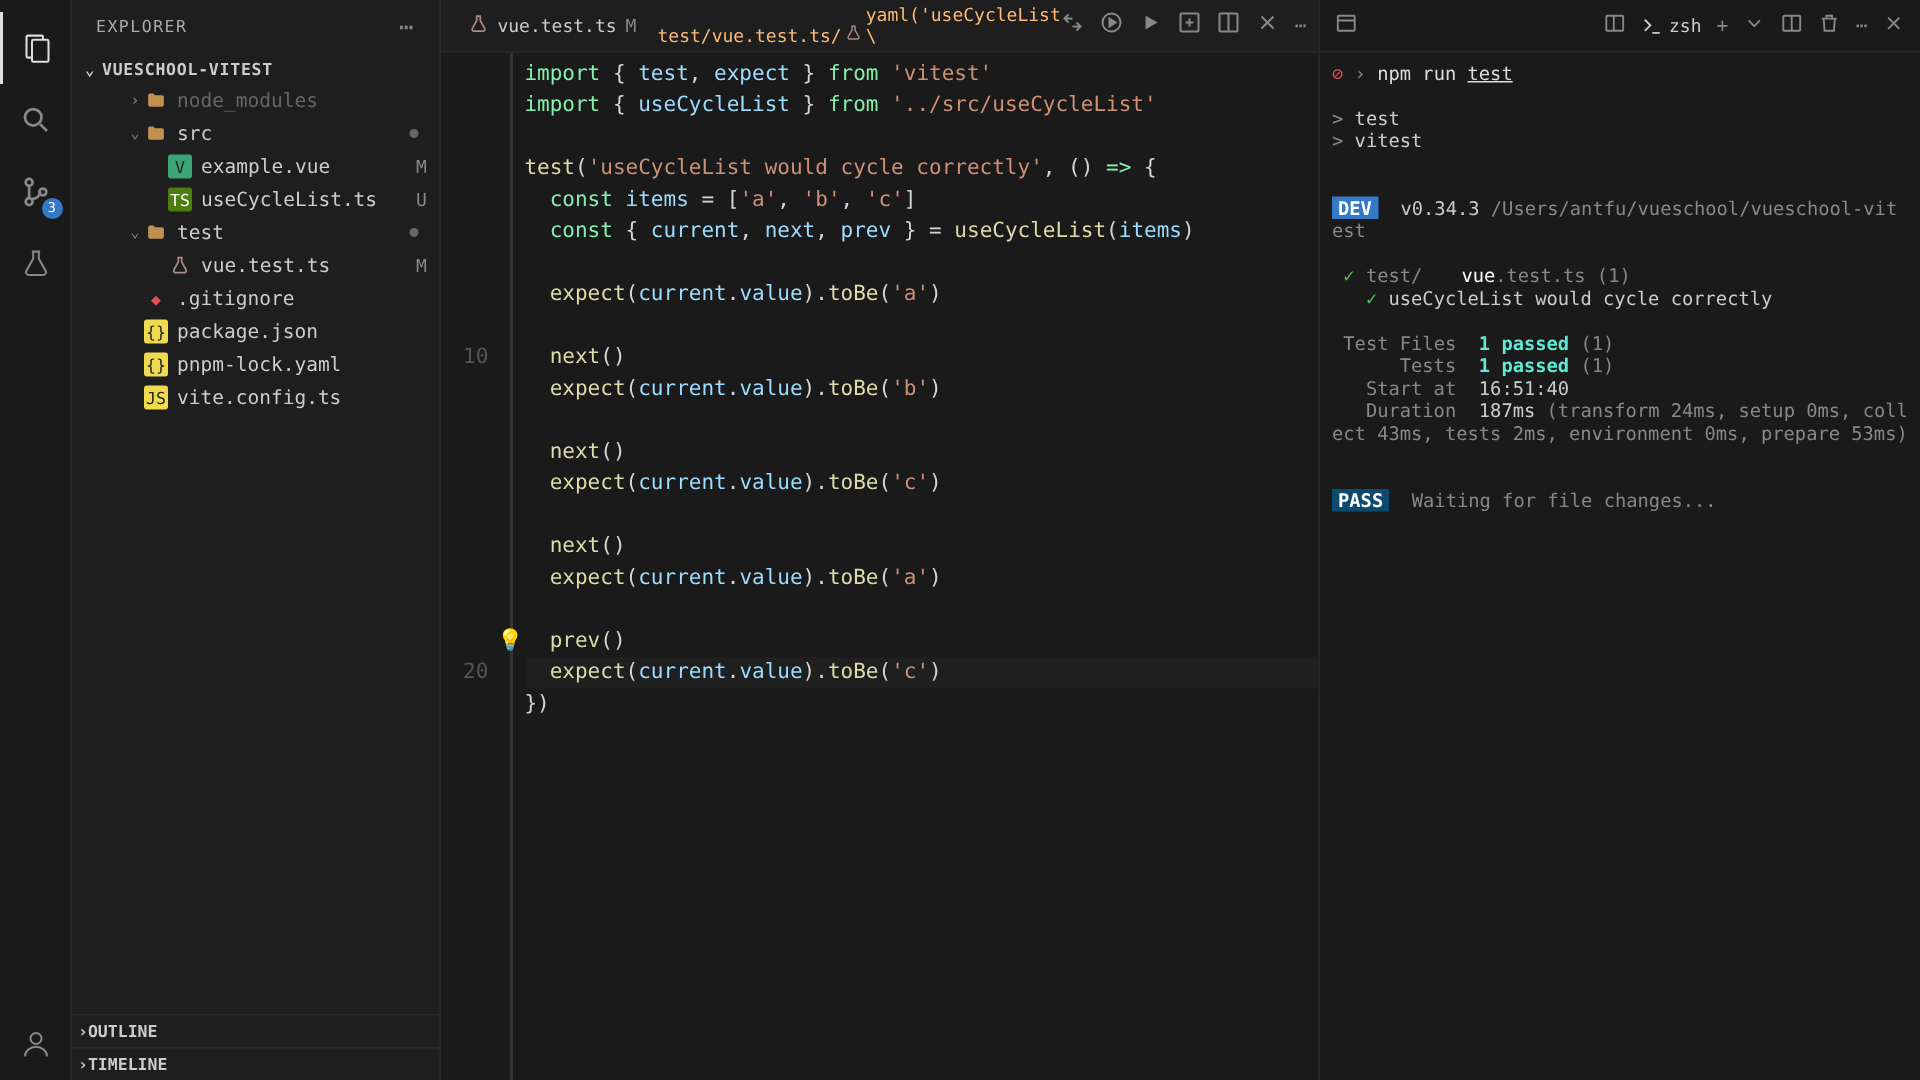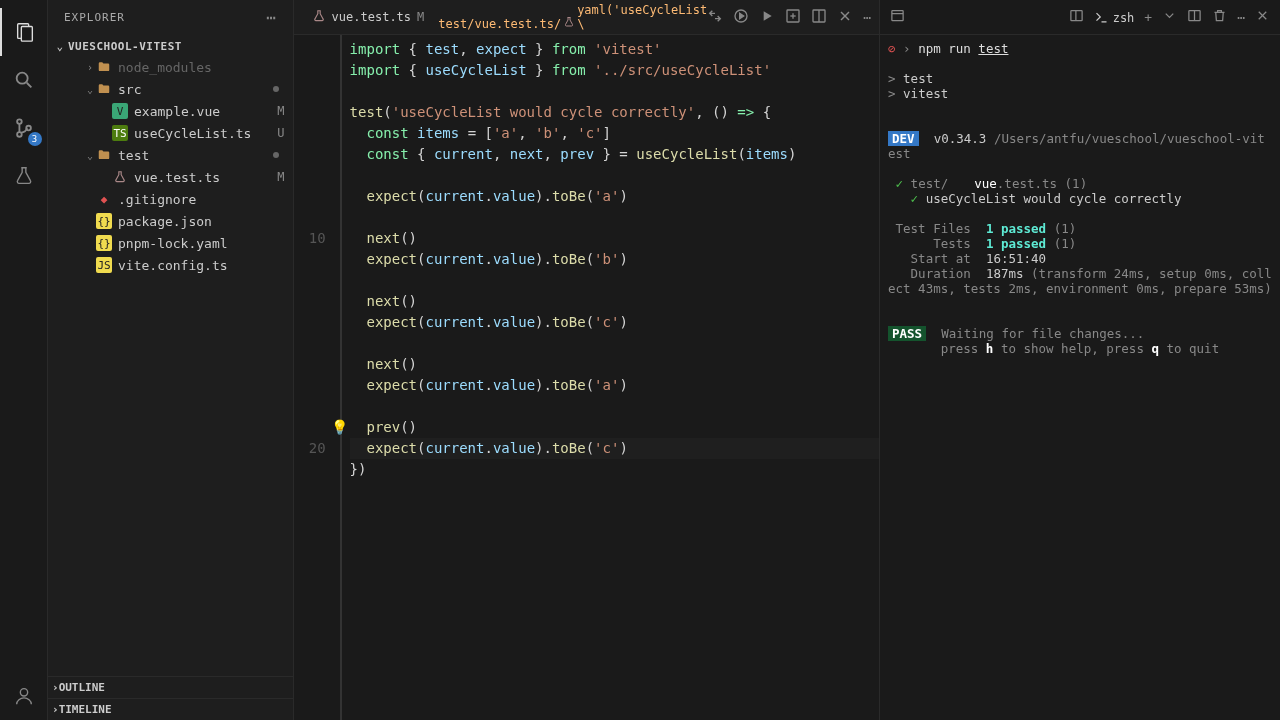--- a/index.html
+++ b/index.html
@@ -211,21 +211,21 @@
   height: 35px;
   display: flex;
   align-items: center;
   padding: 0 10px;
   gap: 10px;
   border-bottom: 1px solid #2a2a2a;
 }
 .term-header .icon { color: #888; cursor: pointer; }
 .term-header svg { width: 15px; height: 15px; }
 .term-spacer { flex: 1; }
-.term-title { color: #ccc; font-size: 12px; display: flex; align-items: flex-end; gap: 4px;}
+.term-title { color: #ccc; font-size: 12px; display: flex; align-items: center; gap: 4px;}
 .term-content {
   flex: 1;
   padding: 6px 8px;
   font-size: 12.5px;
   line-height: 15px;
   font-family: 'Menlo', monospace;
   color: #ccc;
   overflow-wrap: break-word;
 }
 .term-line { white-space: pre-wrap; word-break: break-all; }
@@ -233,21 +233,21 @@
 .term-cmd { color: #ddd; }
 .term-cmd-u { text-decoration: underline; }
 .term-arrow { color: #888; }
 .term-dev-badge {
   background: #3478c6;
   color: #fff;
   padding: 0 4px;
   font-weight: bold;
 }
 .term-pass-badge {
-  background: #14532d;
+  background: #0c4a6e;
   color: #fff;
   padding: 0 4px;
   font-weight: bold;
 }
 .term-green { color: #4ec04e; }
 .term-bold { font-weight: bold; color: #5eead4; }
 .term-dim { color: #888; }
 .term-bright { color: #fff; margin-left: 26px; }
 .term-key { font-weight: bold; color: #fff; }
 
@@ -515,15 +515,14 @@
     <div class="term-line"> <span class="term-green">✓</span> <span class="term-dim">test/</span><span class="term-bright">vue</span><span class="term-dim">.test.ts</span> <span class="term-dim">(1)</span></div>
     <div class="term-line">   <span class="term-green">✓</span> <span>useCycleList would cycle correctly</span></div>
     <div class="term-line">&nbsp;</div>
     <div class="term-line"> <span class="term-dim">Test Files</span>  <span class="term-green term-bold">1 passed</span> <span class="term-dim">(1)</span></div>
     <div class="term-line">      <span class="term-dim">Tests</span>  <span class="term-green term-bold">1 passed</span> <span class="term-dim">(1)</span></div>
     <div class="term-line">   <span class="term-dim">Start at</span>  <span>16:51:40</span></div>
     <div class="term-line">   <span class="term-dim">Duration</span>  <span>187ms</span> <span class="term-dim">(transform 24ms, setup 0ms, collect 43ms, tests 2ms, environment 0ms, prepare 53ms)</span></div>
     <div class="term-line">&nbsp;</div>
     <div class="term-line">&nbsp;</div>
     <div class="term-line"><span class="term-pass-badge">PASS</span>  <span class="term-dim">Waiting for file changes...</span></div>
-    <div class="term-line">       <span class="term-dim">press </span><span class="term-key">h</span><span class="term-dim"> to show help, press </span><span class="term-key">q</span><span class="term-dim"> to quit</span></div>
   </div>
 </div>
 
 </body></html>

